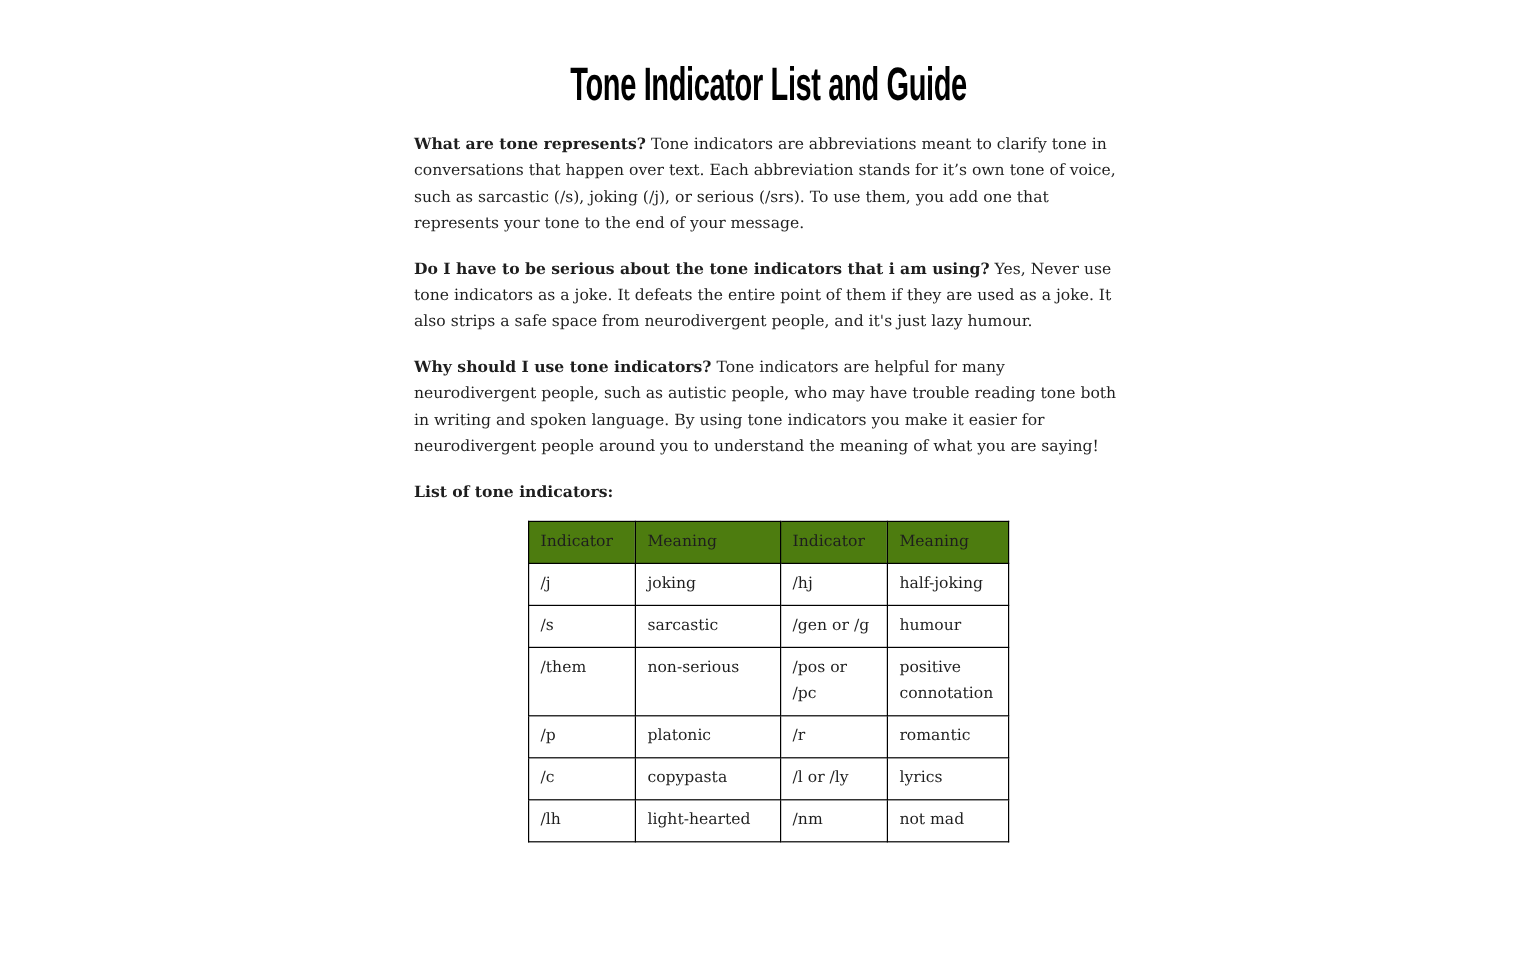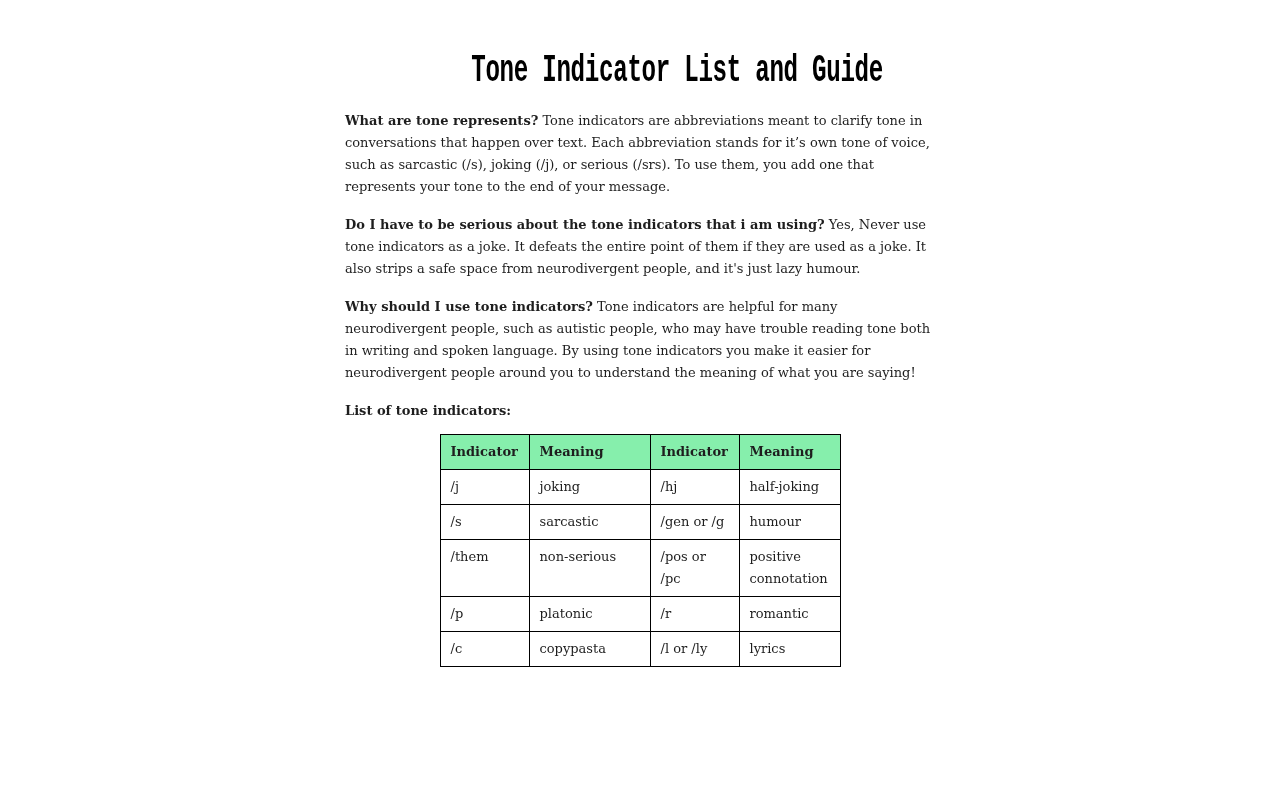--- a/index.html
+++ b/index.html
@@ -23,21 +23,21 @@
     width: 590px;
     margin: 0 auto;
     font-family: "DejaVu Serif", serif;
     font-size: 13px;
     line-height: 22px;
     color: #1e1e1e;
   }
   h1.doc-title {
     margin: 0 0 18px 0;
     text-align: center;
-    font-family: Liberation Mono, monospace;
+    font-family: Liberation Sans, sans-serif;
     font-weight: 700;
     font-size: 39px;
     line-height: 42px;
     color: #000000;
     white-space: nowrap;
   }
   h1.doc-title .squeeze {
     display: inline-block;
     transform: scaleX(0.62);
     transform-origin: 50% 50%;
@@ -63,22 +63,22 @@
     border: 1px solid #000000;
     padding: 6px 10px;
     text-align: left;
     vertical-align: top;
     font-size: 13px;
     line-height: 22px;
     white-space: pre-line;
     overflow: hidden;
   }
   .tone-table th {
-    background: #86efac;
-    font-weight: bold;
+    background: #4d7c0f;
+    font-weight: normal;
   }
   .col-ind1 { width: 89px; }
   .col-mean1 { width: 121px; }
   .col-ind2 { width: 89px; }
   .col-mean2 { width: 101px; }
 </style>
 </head>
 <body>
 
 <div class="page">
@@ -135,17 +135,23 @@
           <td>platonic</td>
           <td>/r</td>
           <td>romantic</td>
         </tr>
         <tr>
           <td>/c</td>
           <td>copypasta</td>
           <td>/l or /ly</td>
           <td>lyrics</td>
         </tr>
+        <tr>
+          <td>/lh</td>
+          <td>light-hearted</td>
+          <td>/nm</td>
+          <td>not mad</td>
+        </tr>
       </tbody>
     </table>
 
   </div>
 </div>
 
 </body></html>

